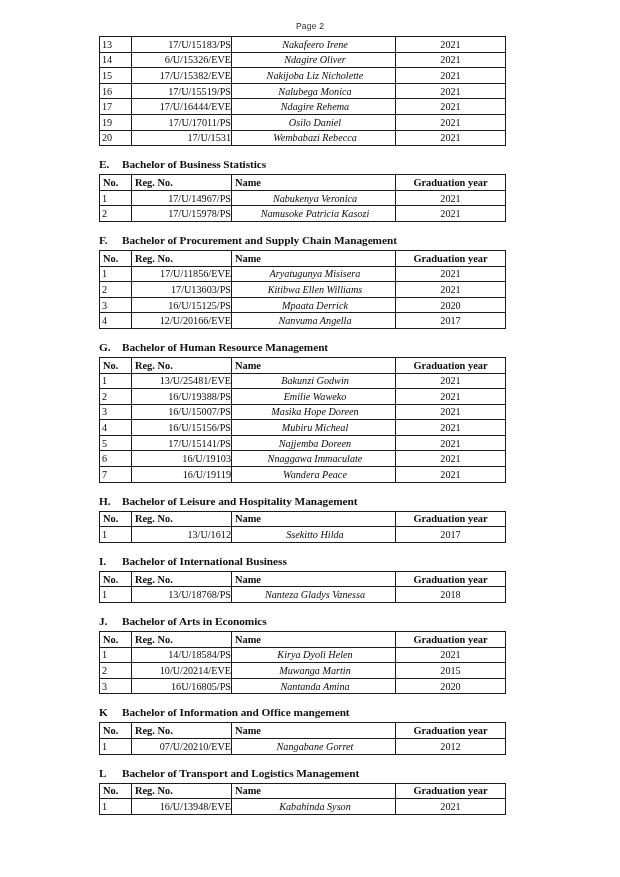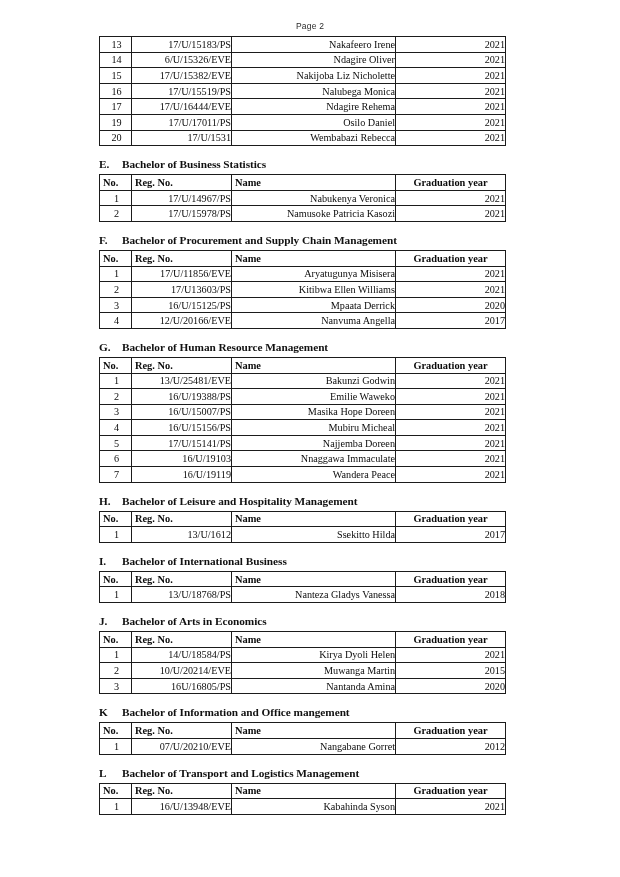--- a/index.html
+++ b/index.html
@@ -95,33 +95,34 @@
     font-weight: bold;
     font-size: 10.4px;
     text-align: left;
     padding-left: 3px;
   }
   table.reg-table thead th.th-year {
     text-align: center;
     padding-left: 0;
   }
   table.reg-table td.cell-no {
-    text-align: center;
+    text-align: left;
     padding-left: 2px;
   }
   table.reg-table td.cell-reg {
     text-align: right;
     padding-left: 3px;
   }
   table.reg-table td.cell-name {
-    text-align: right;
+    text-align: center;
     padding-left: 3px;
+    font-style: italic;
   }
   table.reg-table td.cell-year {
-    text-align: right;
+    text-align: center;
   }
 
   
   .first-table {
     margin-top: 0;
   }
 </style>
 </head>
 <body>
 

